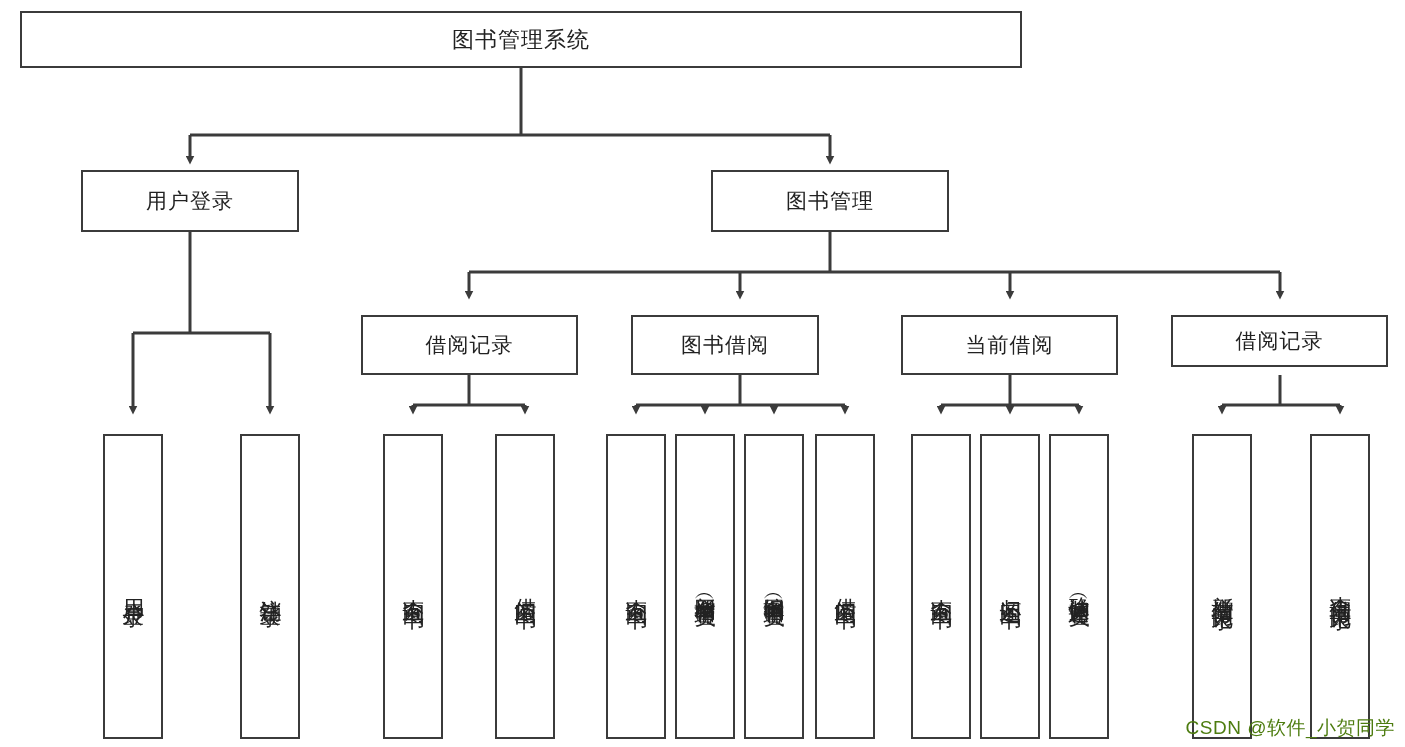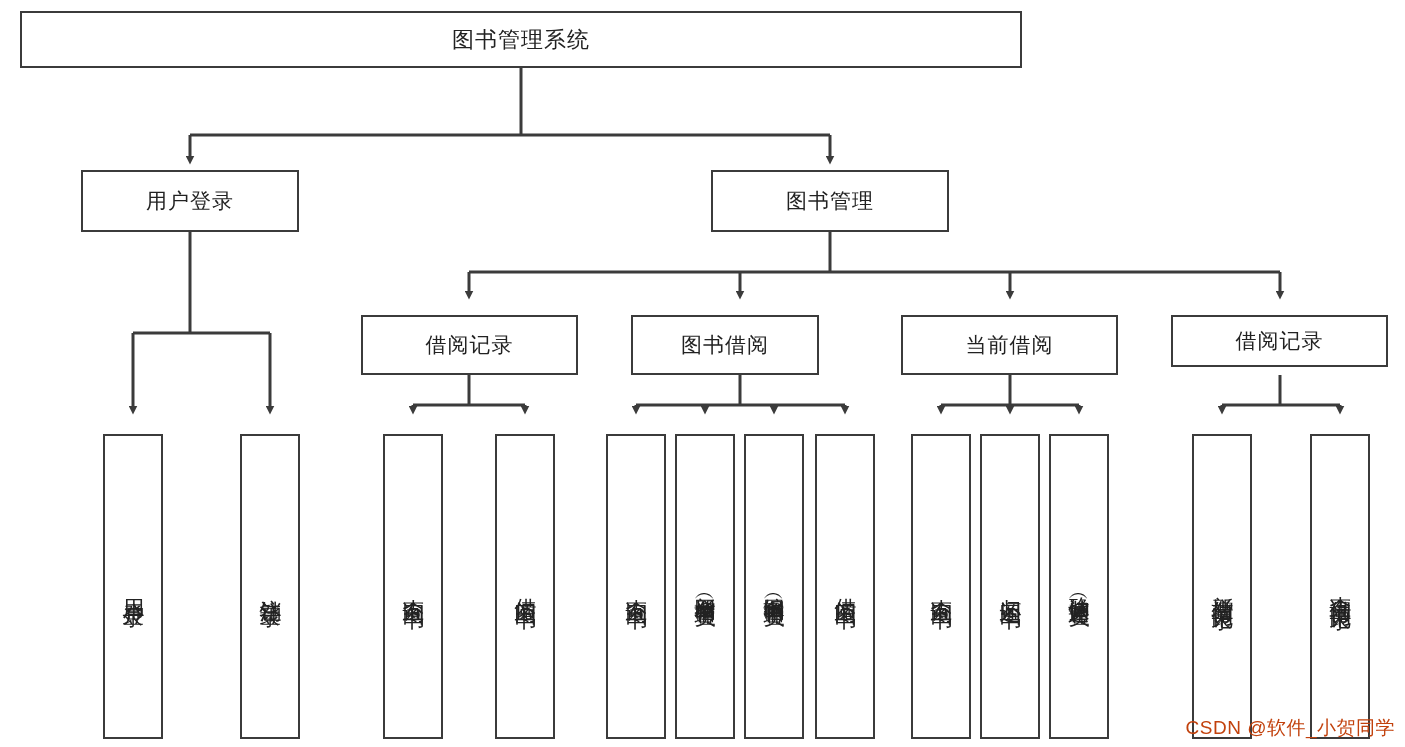--- a/index.html
+++ b/index.html
@@ -15,21 +15,21 @@
   .h-node .lbl{font-size:21px;letter-spacing:1px;}
   .root .lbl{font-size:22px;letter-spacing:1px;}
 
   
   .v-node{align-items:center;justify-content:center;padding:3px 0;}
   .v-node .lbl{writing-mode:vertical-rl;text-orientation:upright;
                font-size:22px;line-height:1.22;letter-spacing:3px;
                max-height:100%;}
   .v-node.tight .lbl{font-size:21px;letter-spacing:1.5px;line-height:1.14;}
 
-  #watermark{position:absolute;right:10px;bottom:6px;font-size:19px;color:#c2410c;
+  #watermark{position:absolute;right:10px;bottom:6px;font-size:19px;color:#4d7c0f;
              letter-spacing:0.5px;white-space:nowrap;}
 </style>
 </head>
 <body>
 
 <div id="canvas">
 
   <svg viewBox="0 0 1405 747">
     <defs>
       <marker id="arrow" viewBox="0 0 12 12" refX="6" refY="6" markerWidth="9" markerHeight="9" orient="auto-start-reverse" markerUnits="userSpaceOnUse">

